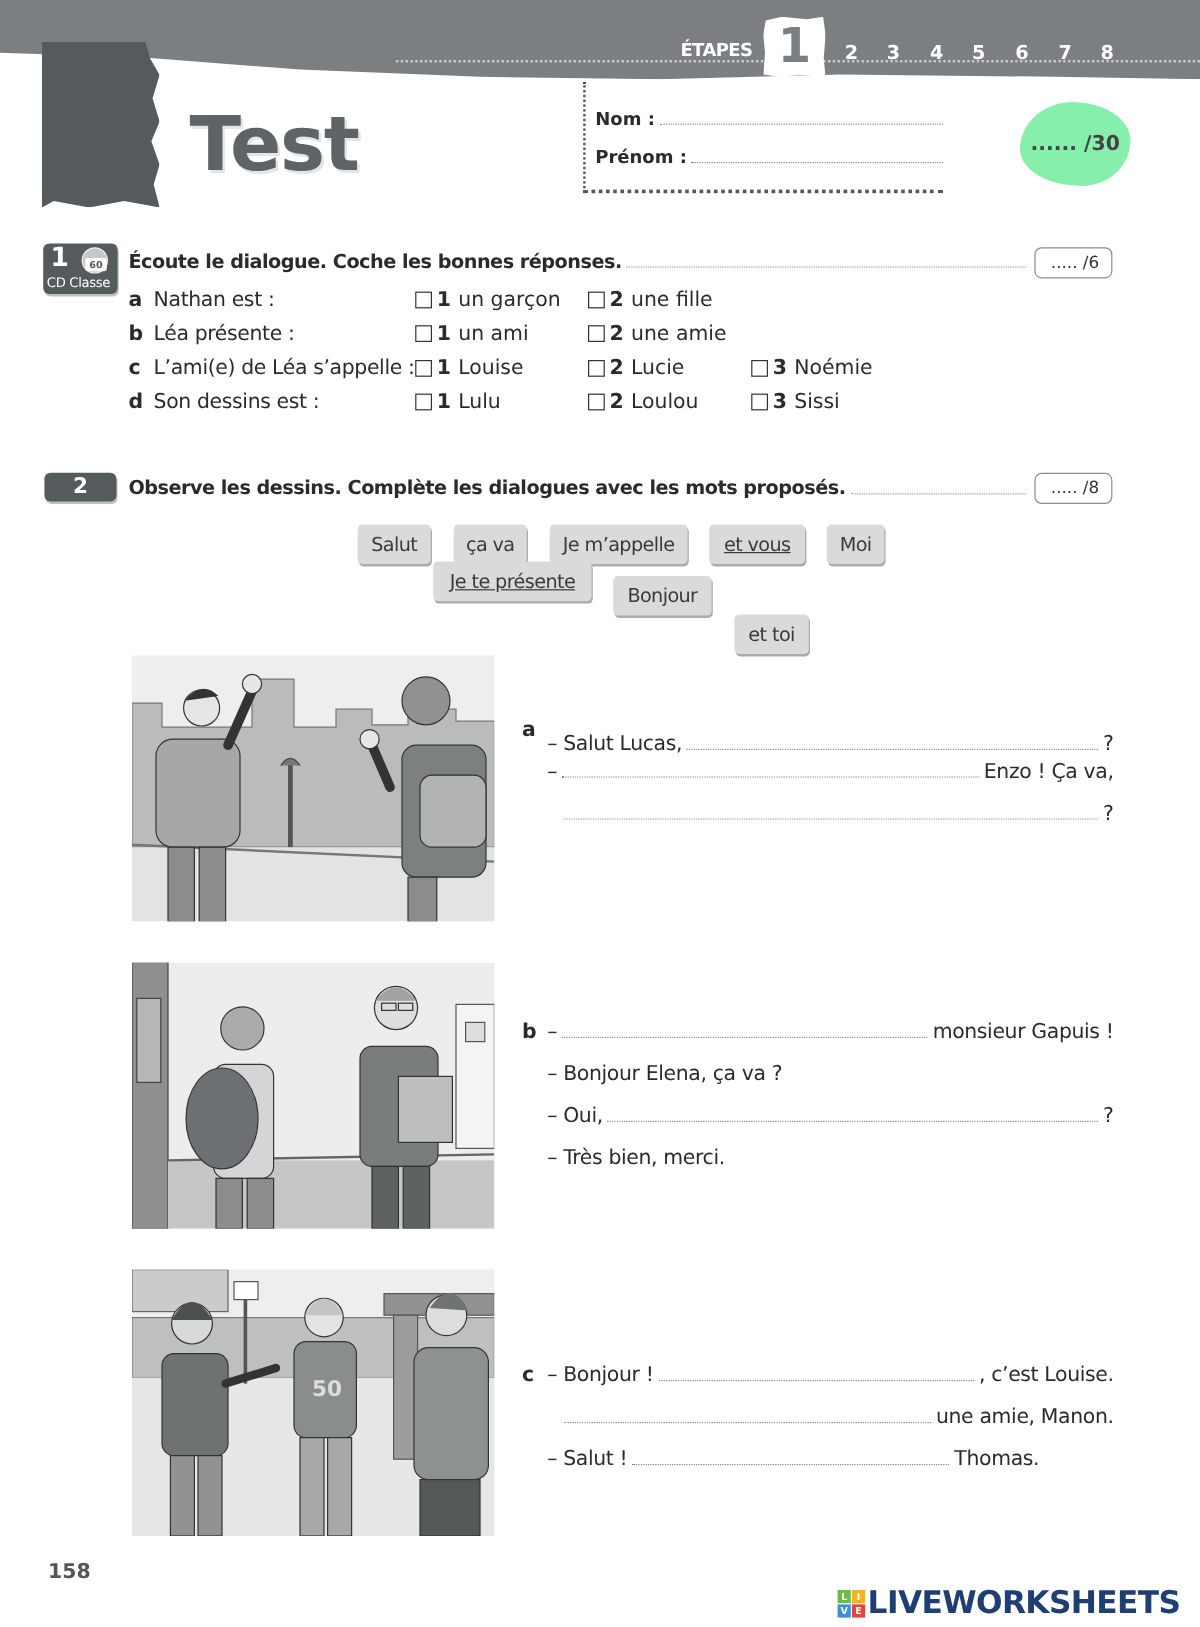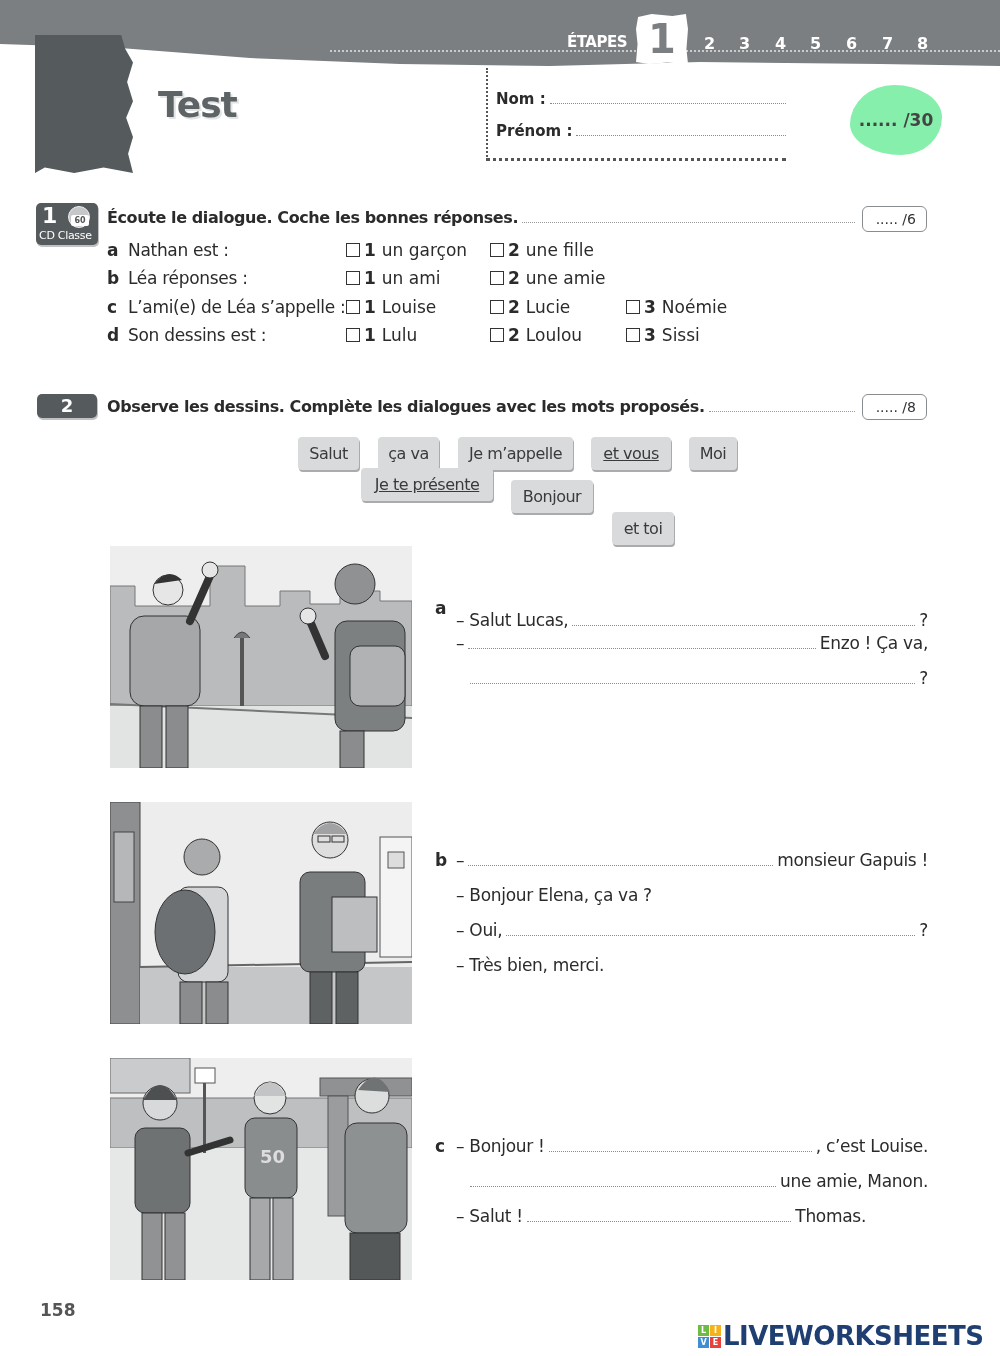--- a/index.html
+++ b/index.html
@@ -32,21 +32,21 @@
     }
 
     
     .title-block {
       position: absolute; left: 35px; top: 35px; width: 98px; height: 138px;
       background: #555a5c;
       clip-path: polygon(0 0, 88% 0, 92% 10%, 100% 20%, 94% 34%, 100% 48%, 93% 60%, 100% 74%, 95% 86%, 100% 100%, 70% 96%, 40% 100%, 10% 96%, 0 100%);
     }
     .title {
       position: absolute; left: 158px; top: 84px;
-      font-family: "DejaVu Sans", sans-serif; font-weight: bold; font-size: 36px; color: #5e6365;
+      font-family: "DejaVu Sans", sans-serif; font-weight: bold; font-size: 63px; color: #5e6365;
       text-shadow: 2px 2px 0 #e3e4e5, -1px -1px 0 #ffffff;
       letter-spacing: -1px;
     }
 
     
     .name-box {
       position: absolute; left: 486px; top: 68px; width: 300px; height: 93px;
       border-left: 2px dotted #555; border-bottom: 3px dotted #555;
     }
     .name-row {
@@ -190,21 +190,21 @@
   </span>
   <span class="opt" style="left:383px">
     <span class="checkbox"></span>
     <span class="opt-num">2</span>
     <span>une fille</span>
   </span>
 </div>
 
 <div class="q-row" style="top:268px">
   <span class="q-letter">b</span>
-  <span class="q-text">Léa réponses :</span>
+  <span class="q-text">Léa présente :</span>
   <span class="opt" style="left:239px">
     <span class="checkbox"></span>
     <span class="opt-num">1</span>
     <span>un ami</span>
   </span>
   <span class="opt" style="left:383px">
     <span class="checkbox"></span>
     <span class="opt-num">2</span>
     <span>une amie</span>
   </span>

